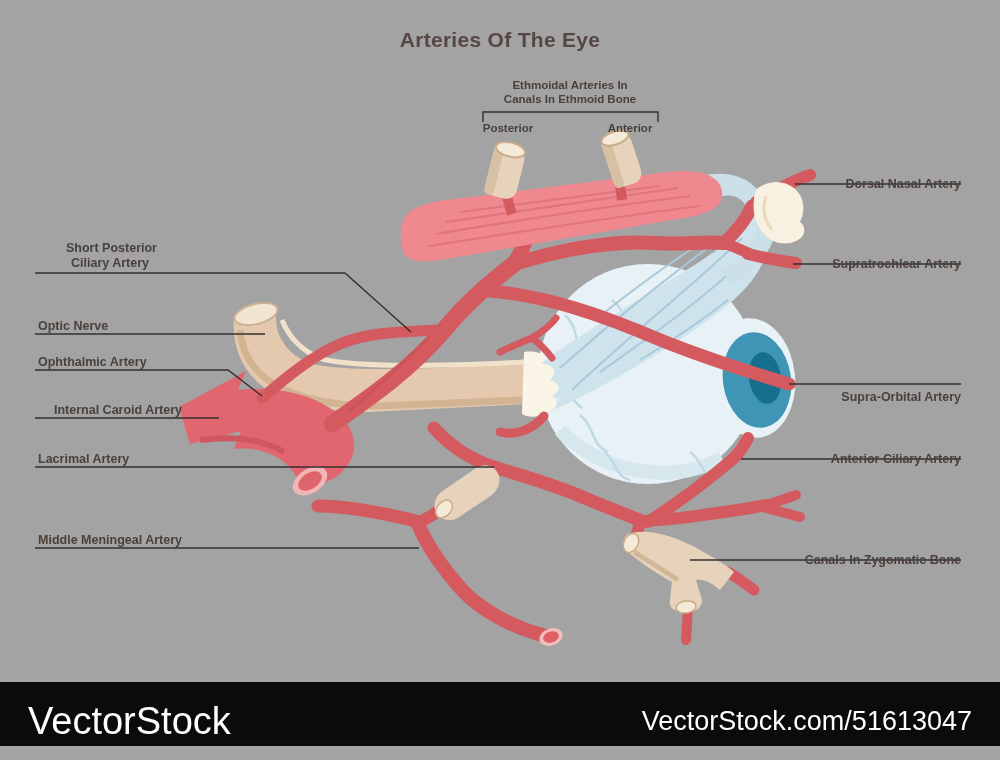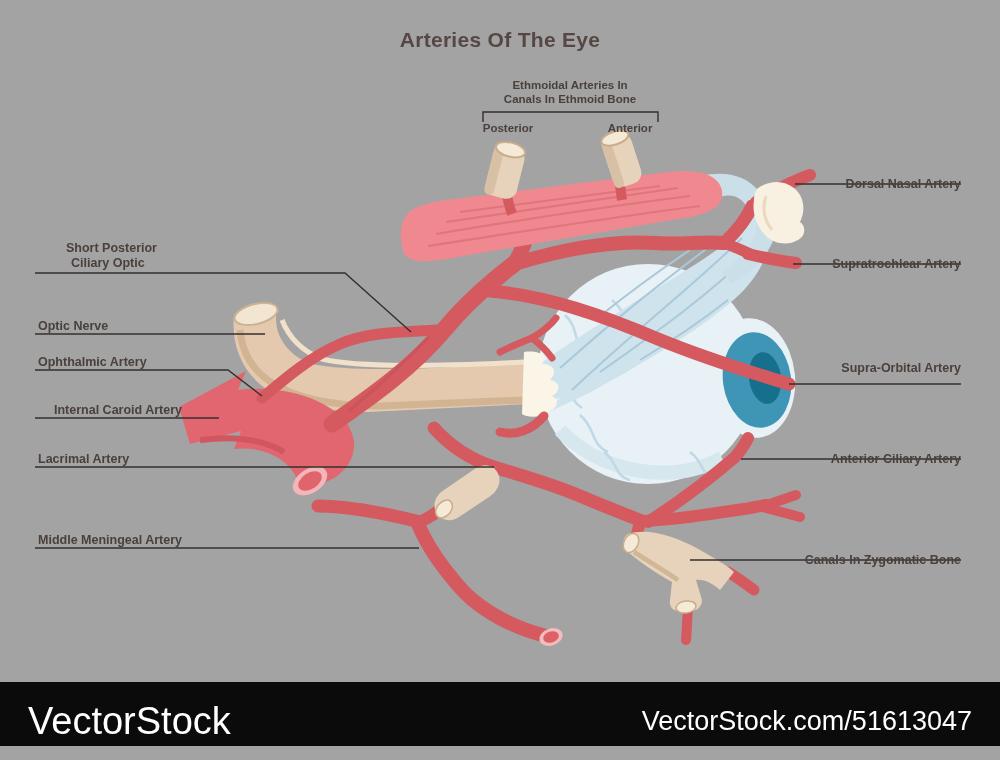--- a/index.html
+++ b/index.html
@@ -180,31 +180,31 @@
 
   <div class="ethgroup">
     <div>Ethmoidal Arteries In</div>
     <div>Canals In Ethmoid Bone</div>
   </div>
   <div class="ethsub" style="left:470px;">Posterior</div>
   <div class="ethsub" style="left:592px;text-align:center;">Anterior</div>
 
   <div class="lbl" style="left:38px;top:241px;margin-left:28px;">
     <div>Short Posterior</div>
-    <div style="padding-left:5px;">Ciliary Optic</div>
+    <div style="padding-left:5px;">Ciliary Artery</div>
   </div>
   <div class="lbl" style="left:38px;top:319px;">Optic Nerve</div>
   <div class="lbl" style="left:38px;top:355px;">Ophthalmic Artery</div>
   <div class="lbl" style="left:38px;top:403px;margin-left:16px;">Internal Caroid Artery</div>
   <div class="lbl" style="left:38px;top:452px;">Lacrimal Artery</div>
   <div class="lbl" style="left:38px;top:533px;">Middle Meningeal Artery</div>
 
   <div class="lbl right" style="right:39px;top:169px;">Dorsal Nasal Artery</div>
   <div class="lbl right" style="right:39px;top:249px;">Supratrochlear Artery</div>
-  <div class="lbl right" style="right:39px;top:353px;">Supra-Orbital Artery</div>
+  <div class="lbl right" style="right:39px;top:382px;">Supra-Orbital Artery</div>
   <div class="lbl right" style="right:39px;top:444px;">Anterior Ciliary Artery</div>
   <div class="lbl right" style="right:39px;top:545px;">Canals In Zygomatic Bone</div>
 
   <div class="wm">
     <div class="brand">VectorStock</div>
     <div class="code">VectorStock.com/51613047</div>
   </div>
 
 </div>
 

